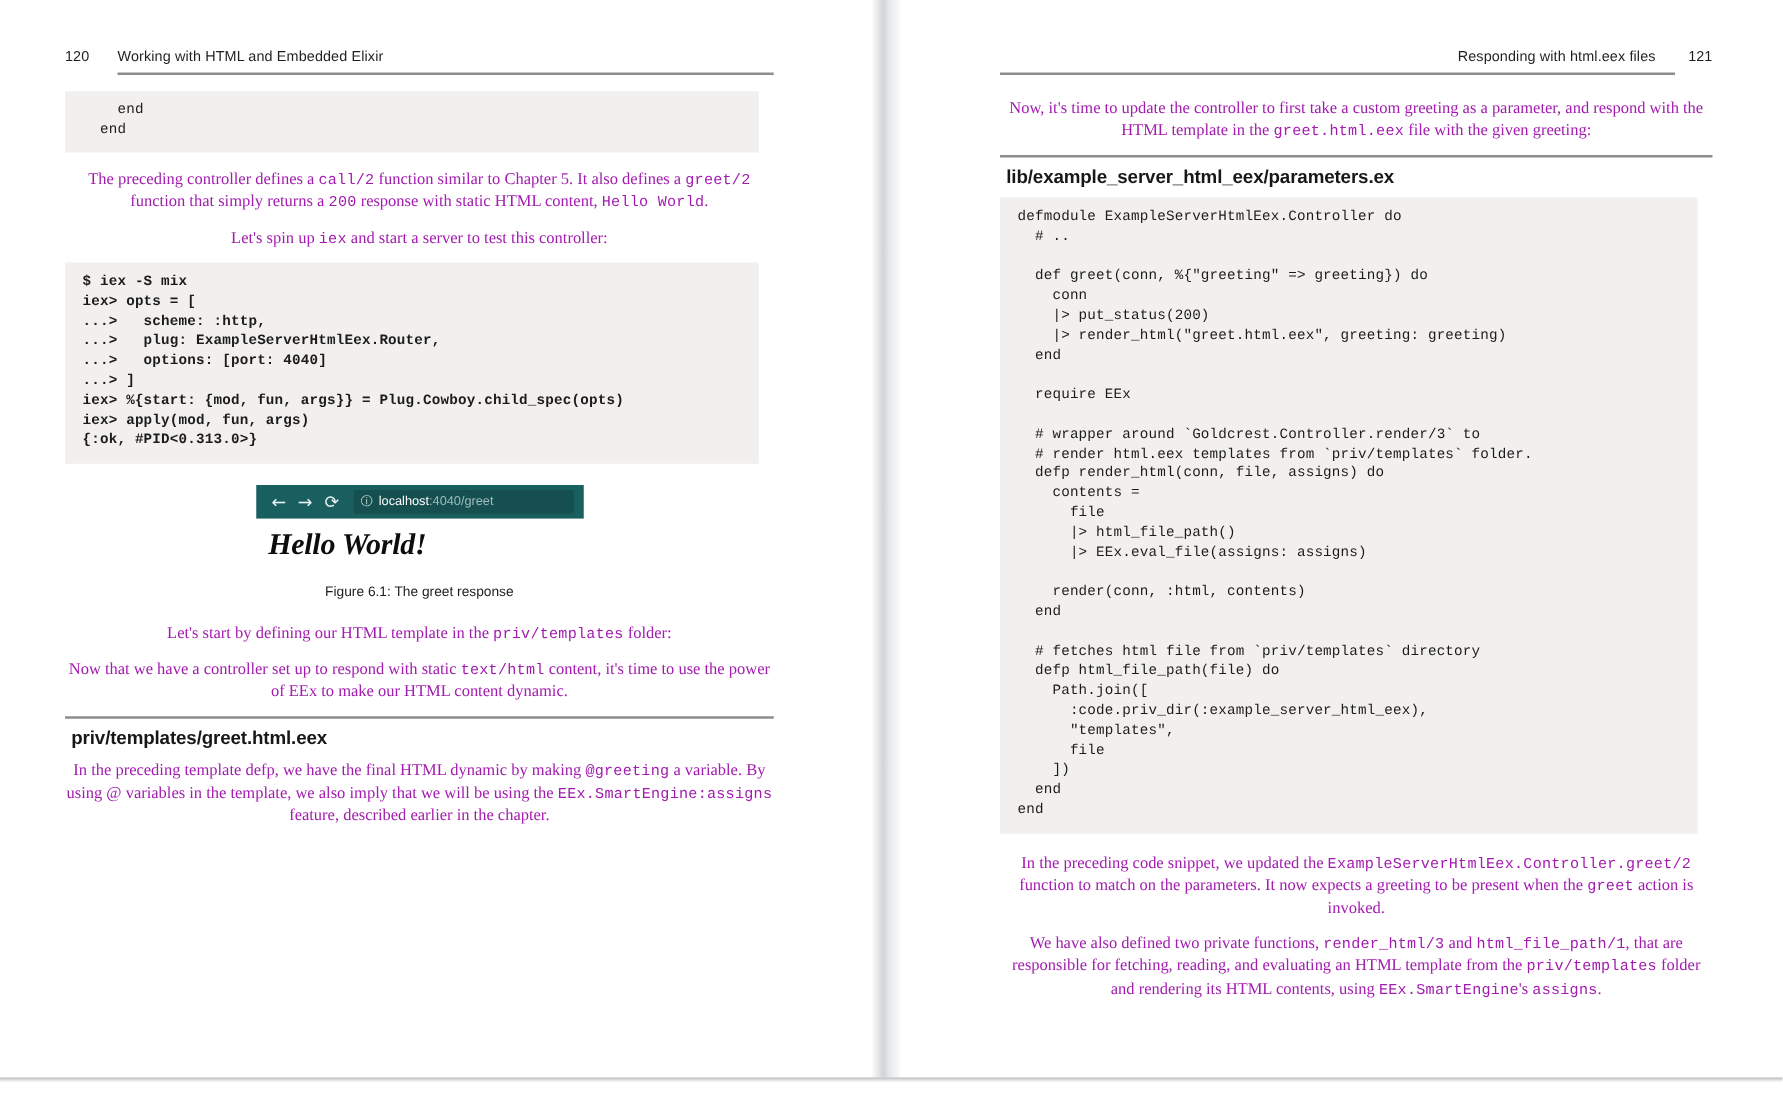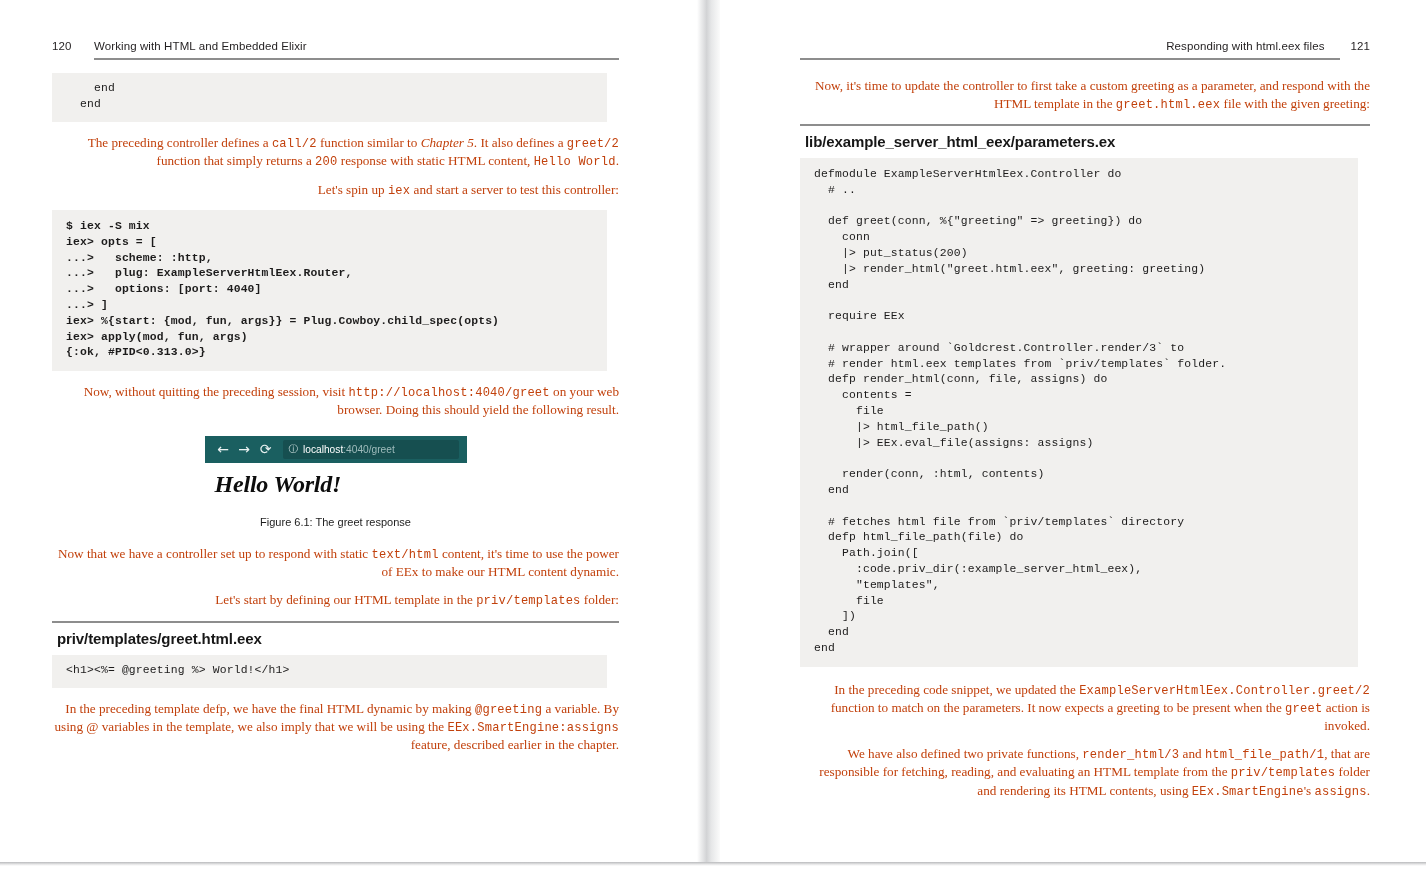--- a/index.html
+++ b/index.html
@@ -69,31 +69,31 @@
     background: #8d8d8d;
     margin-top: 6px;
   }
   .rule-left { margin-left: 42px; }
 
   
   p.body {
     font-family: "Liberation Serif", serif;
     font-size: 13.2px;
     line-height: 1.33;
-    color: #c2410c;
+    color: #a21caf;
     margin: 0 0 11px 0;
-    text-align: right;
+    text-align: center;
     hyphens: none;
   }
   .mono {
     font-family: "Liberation Mono", monospace;
     font-size: 12.1px;
     letter-spacing: 0.2px;
   }
-  .ital { font-style: italic; }
+  .ital { }
 
   
   pre.code {
     font-family: "Liberation Mono", monospace;
     font-size: 11.4px;
     line-height: 1.385;
     color: #1c1b1b;
     background: #f1f0ee;
     margin: 0 12px 12px 0;
     padding: 9px 12px 10px 14px;
@@ -225,21 +225,20 @@
     <pre class="code" style="font-weight:bold;">$ iex -S mix
 iex&gt; opts = [
 ...&gt;   scheme: :http,
 ...&gt;   plug: ExampleServerHtmlEex.Router,
 ...&gt;   options: [port: 4040]
 ...&gt; ]
 iex&gt; %{start: {mod, fun, args}} = Plug.Cowboy.child_spec(opts)
 iex&gt; apply(mod, fun, args)
 {:ok, #PID&lt;0.313.0&gt;}</pre>
 
-    <p class="body"><span>Now, without quitting the preceding session, visit </span><span class="mono">http://localhost:4040/greet</span><span> on your web browser. Doing this should yield the following result.</span></p>
 
     <div class="figure">
       <div class="browser">
         <div class="browser-bar">
           <span class="nav-ico">←</span>
           <span class="nav-ico">→</span>
           <span class="reload-ico">⟳</span>
           <div class="omnibox">
             <span class="info-ico">ⓘ</span>
             <span class="url"><b>localhost</b><span>:4040/greet</span></span>
@@ -247,28 +246,27 @@
         </div>
         <div class="browser-view">
           <h1 class="h1-hello">Hello World!</h1>
         </div>
       </div>
       <div class="figcap">Figure 6.1: The greet response</div>
     </div>
 
     <div style="height:17px"></div>
 
+    <p class="body"><span>Let's start by defining our HTML template in the </span><span class="mono">priv/templates</span><span> folder:</span></p>
+
     <p class="body"><span>Now that we have a controller set up to respond with static </span><span class="mono">text/html</span><span> content, it's time to use the power of EEx to make our HTML content dynamic.</span></p>
-
-    <p class="body"><span>Let's start by defining our HTML template in the </span><span class="mono">priv/templates</span><span> folder:</span></p>
 
     <div class="filebox">
       <div class="toprule"></div>
       <div class="fname">priv/templates/greet.html.eex</div>
-      <pre class="code tight">&lt;h1&gt;&lt;%= @greeting %&gt; World!&lt;/h1&gt;</pre>
     </div>
 
     <p class="body"><span>In the preceding template defp, we have the final HTML dynamic by making </span><span class="mono">@greeting</span><span> a variable. By using @ variables in the template, we also imply that we will be using the </span><span class="mono">EEx.SmartEngine</span><span class="mono">:assigns</span><span> feature, described earlier in the chapter.</span></p>
 
   </div>
 
   <div class="gutter"></div>
 
   <div class="page page-right">
 

